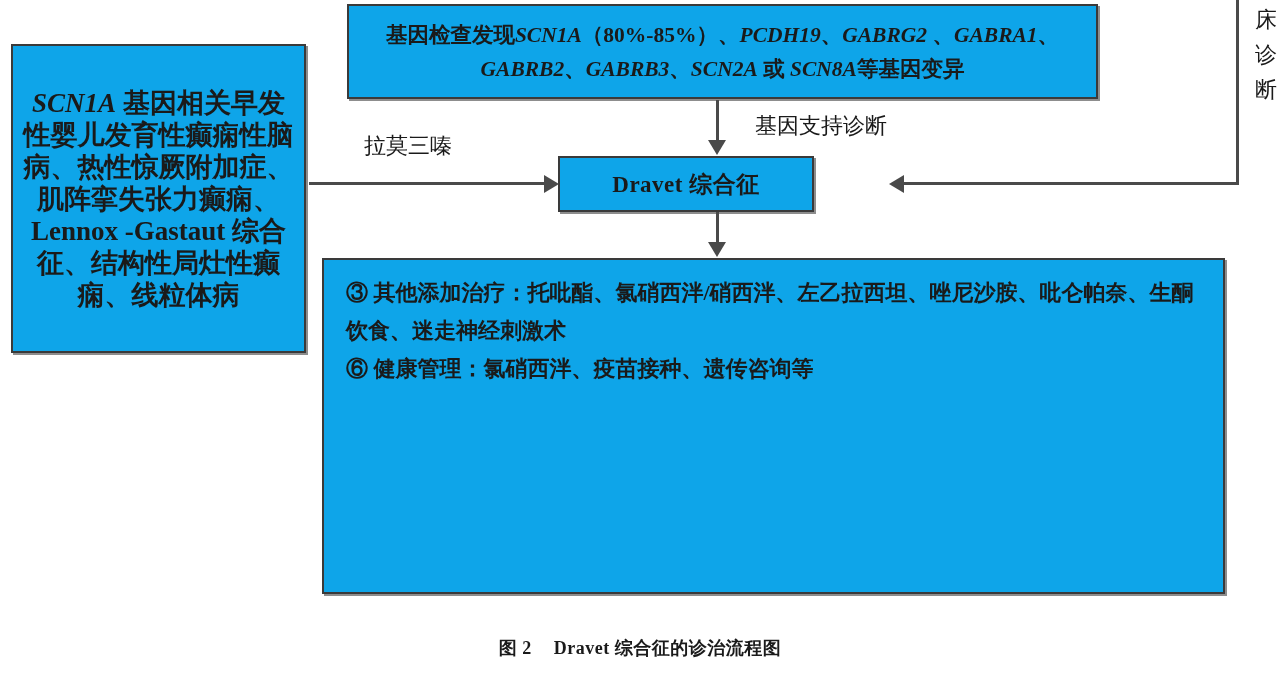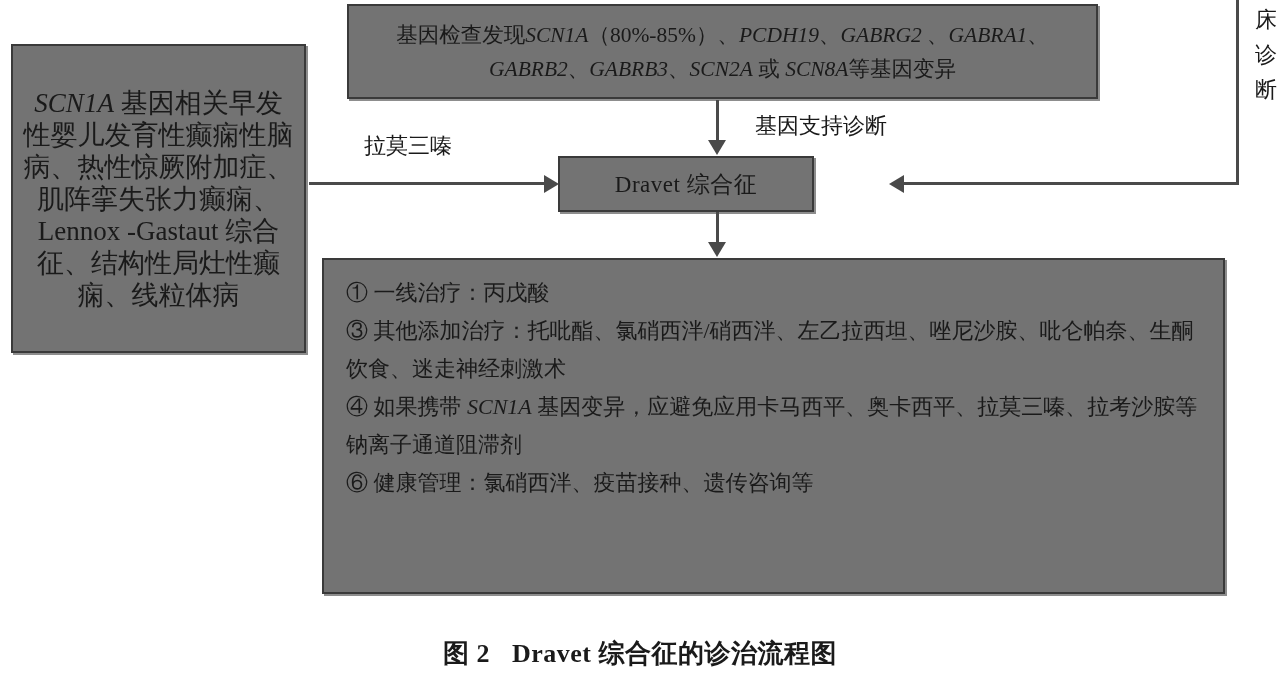--- a/index.html
+++ b/index.html
@@ -15,22 +15,23 @@
     font-family: "Liberation Serif", "DejaVu Serif", serif;
     color: #1a1a1a;
     -webkit-font-smoothing: antialiased;
   }
 
   
   .box {
     position: absolute;
     box-sizing: border-box;
     border: 2px solid #3a3a3a;
-    background: #737373;
+    background: #0ea5e9;
     box-shadow: 2px 2px 0 0 #8d8d8d;
+    font-weight: bold;
   }
 
   
   #gene-box {
     left: 347px;
     top: 4px;
     width: 751px;
     height: 95px;
     display: flex;
     align-items: center;
@@ -144,21 +145,21 @@
   }
   #clinical-label span { display: block; }
 
   
   #figure-caption {
     position: absolute;
     left: 0;
     top: 636px;
     width: 1280px;
     text-align: center;
-    font-size: 26px;
+    font-size: 18px;
     font-weight: bold;
     letter-spacing: 0.5px;
   }
   #figure-caption .cap-gap { display: inline-block; width: 22px; }
 </style>
 </head>
 <body>
 
 <div class="box" id="gene-box">
   <div class="gene-text">
@@ -170,23 +171,21 @@
   <div class="diff-text">
     <span class="ital">SCN1A</span><span> 基因相关早发性婴儿发育性癫痫性脑病、热性惊厥附加症、肌阵挛失张力癫痫、</span><span>Lennox -Gastaut</span><span> 综合征、结构性局灶性癫痫、线粒体病</span>
   </div>
 </div>
 
 <div class="box" id="dravet-box">
   <div class="dravet-text">Dravet 综合征</div>
 </div>
 
 <div class="box" id="treatment-box">
-  <div class="tx-line">① 一线治疗：丙戊酸</div>
   <div class="tx-line wrap">③ 其他添加治疗：托吡酯、氯硝西泮/硝西泮、左乙拉西坦、唑尼沙胺、吡仑帕奈、生酮饮食、迷走神经刺激术</div>
-  <div class="tx-line wrap"><span>④ 如果携带 </span><span class="ital">SCN1A</span><span> 基因变异，应避免应用卡马西平、奥卡西平、拉莫三嗪、拉考沙胺等钠离子通道阻滞剂</span></div>
   <div class="tx-line">⑥ 健康管理：氯硝西泮、疫苗接种、遗传咨询等</div>
 </div>
 
 <div class="vline" style="left:716px; top:100px; height:41px;"></div>
 <div class="arrow-head arrow-down" style="left:708px; top:140px;"></div>
 
 <div class="vline" style="left:716px; top:212px; height:31px;"></div>
 <div class="arrow-head arrow-down" style="left:708px; top:242px;"></div>
 
 <div class="hline" style="left:309px; top:182px; width:236px;"></div>

